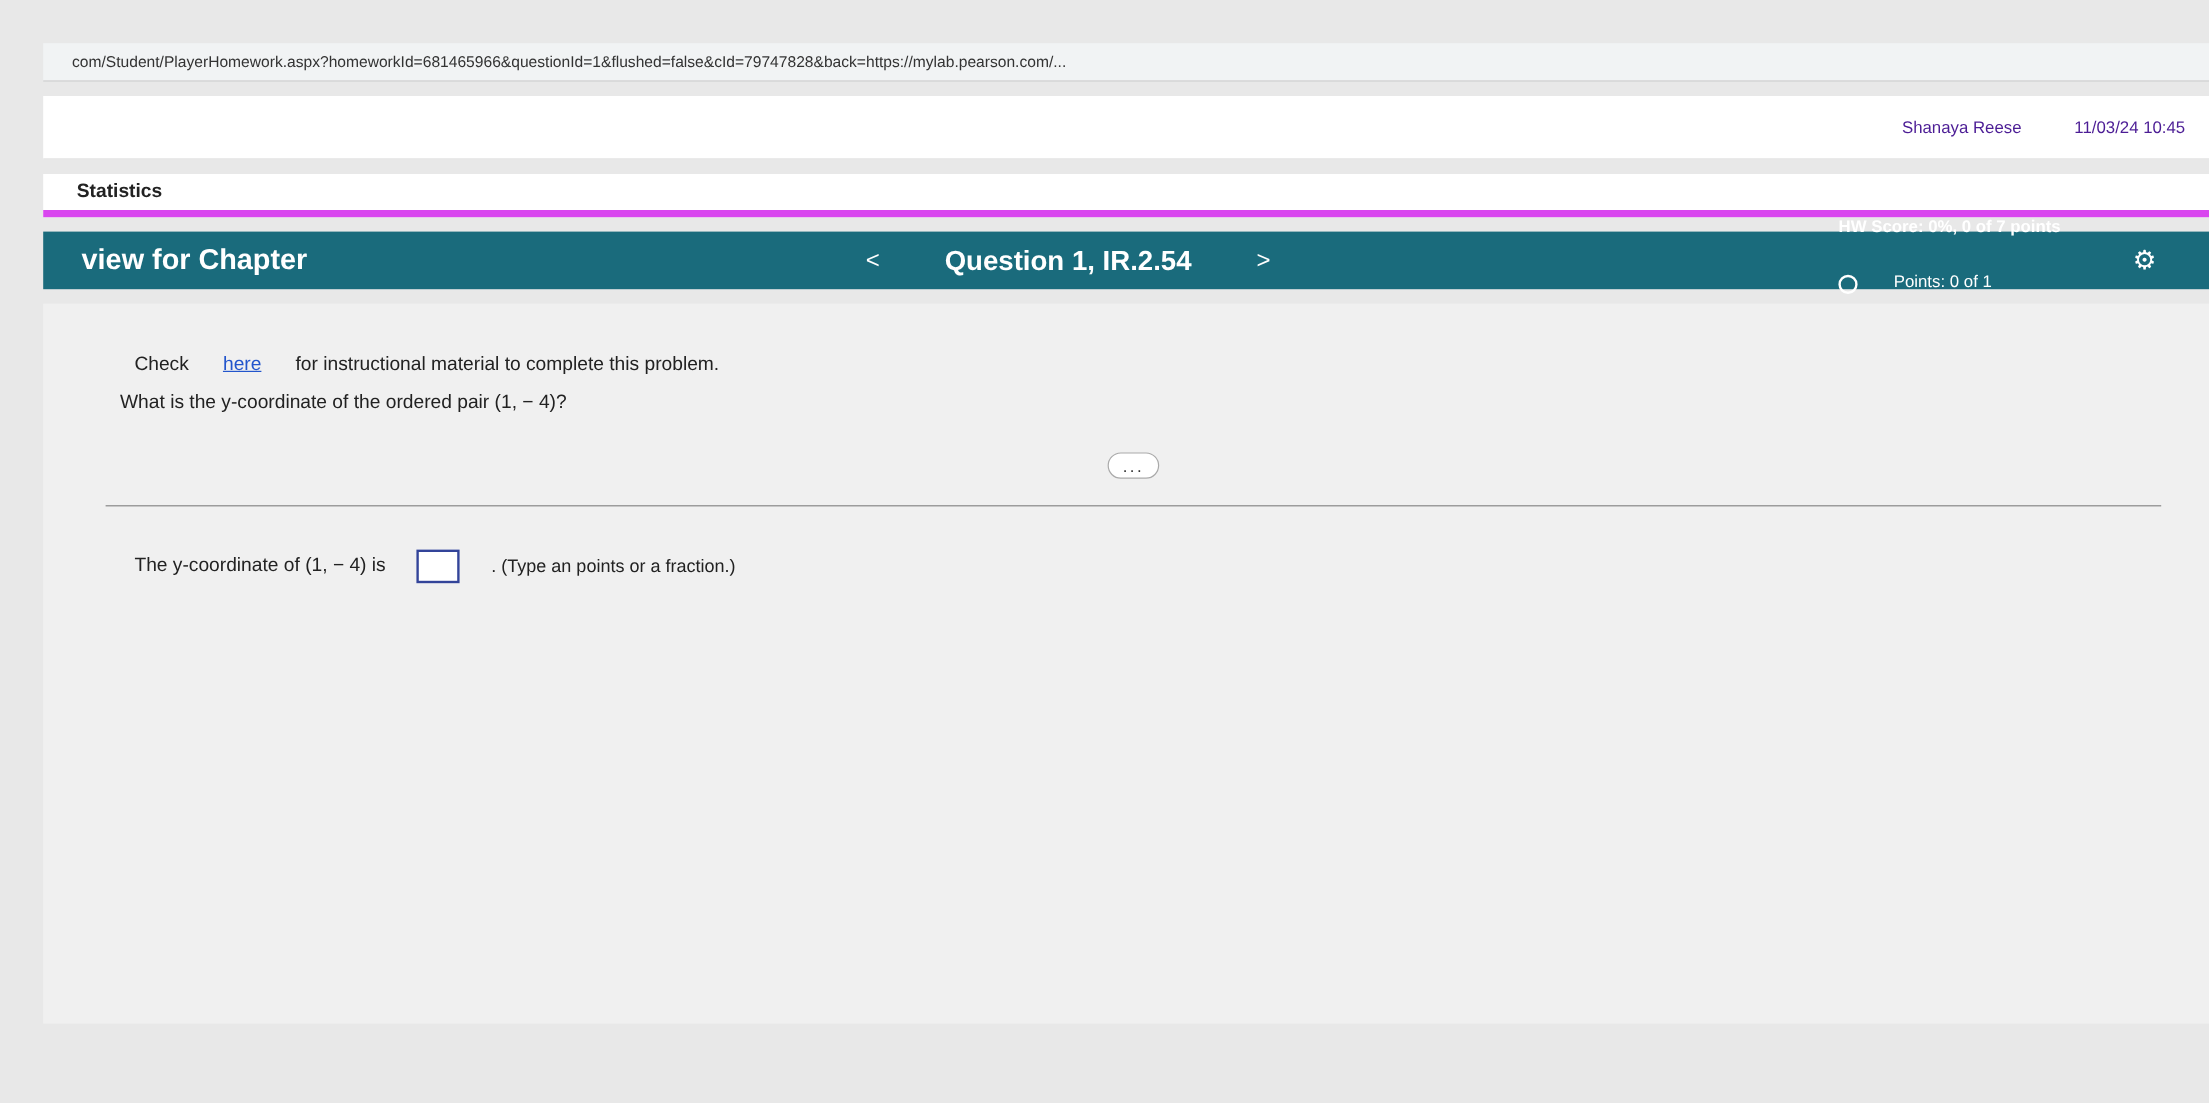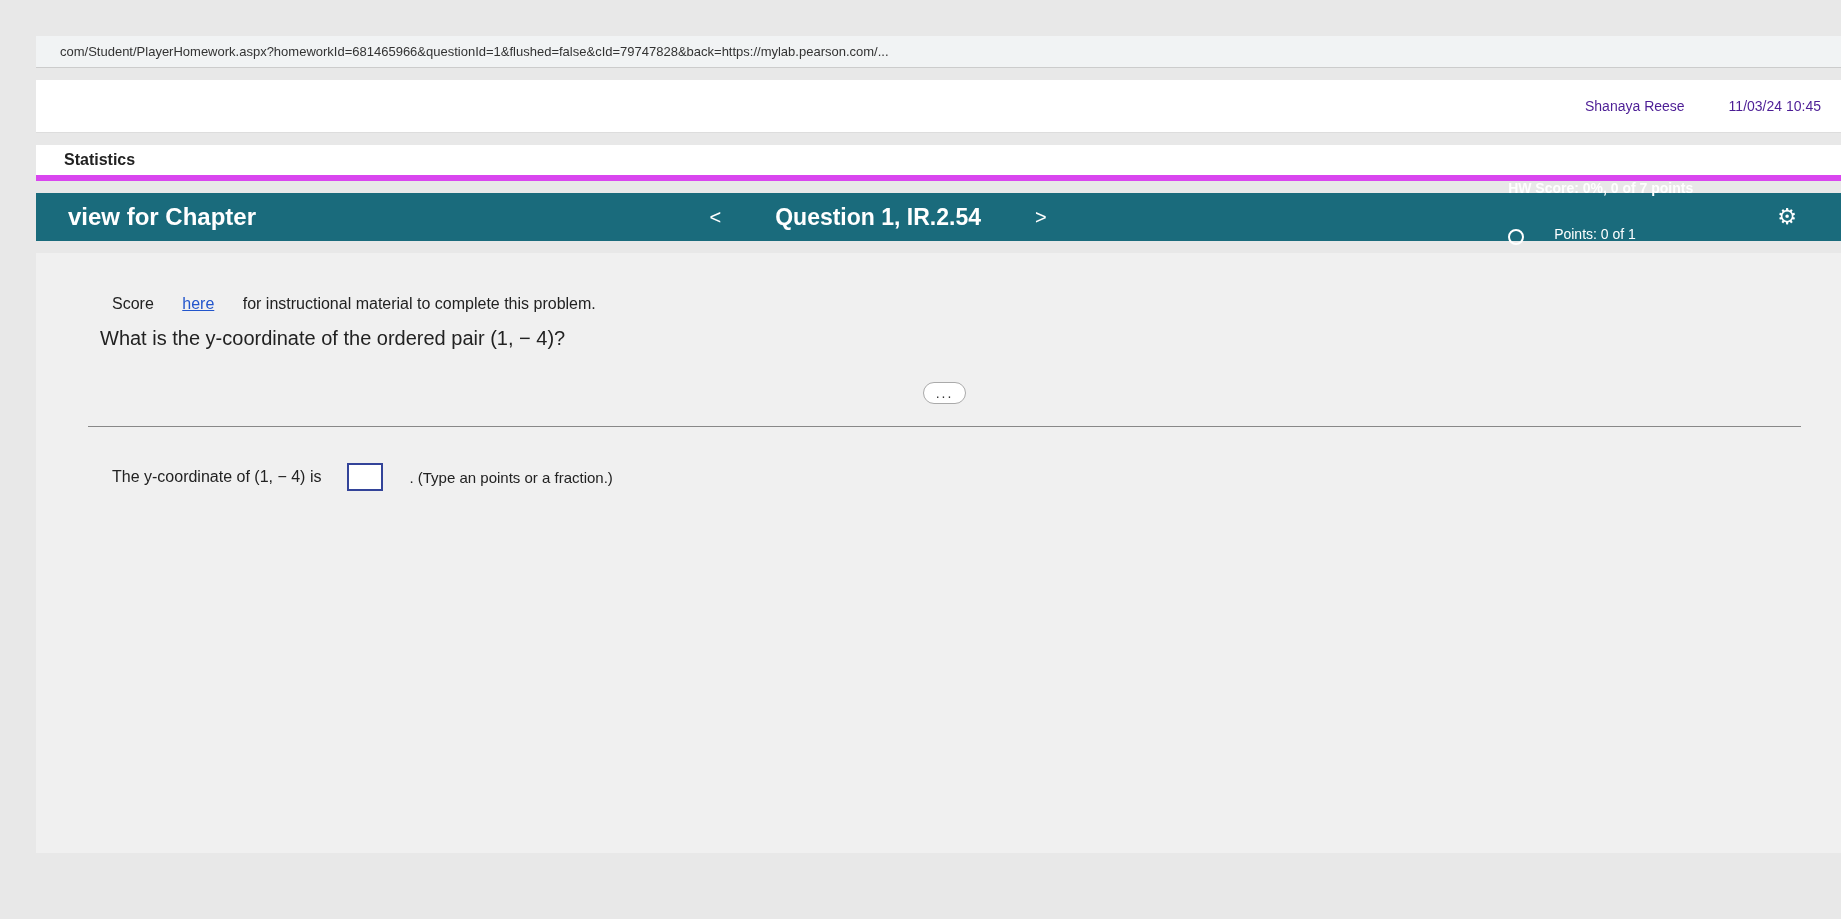--- a/index.html
+++ b/index.html
@@ -87,21 +87,20 @@
     .question-label {
       font-size: 23px;
       font-weight: bold;
       color: #fff;
     }
 
     .nav-right {
       flex: 0 0 auto;
       display: flex;
       align-items: center;
-      gap: 24px;
     }
 
     .score-info {
       color: #fff;
       font-size: 14px;
       line-height: 1.6;
     }
 
     .score-info .hw-score {
       font-weight: bold;
@@ -147,21 +146,21 @@
       margin-bottom: 14px;
     }
 
     .here-link {
       color: #2255cc;
       text-decoration: underline;
       cursor: pointer;
     }
 
     .question-text {
-      font-size: 20px;
+      font-size: 16px;
       color: #222;
       margin-bottom: 20px;
     }
 
     .ellipsis-btn-row {
       display: flex;
       justify-content: center;
       margin-bottom: 8px;
     }
 
@@ -245,21 +244,21 @@
     <button class="gear-btn">
       <span>⚙</span>
     </button>
   </div>
 </div>
 
 <div class="main-content">
   <div class="question-content">
 
     <p class="instructional-line">
-      <span>Score </span><a class="here-link">here</a><span> for instructional material to complete this problem.</span>
+      <span>Check </span><a class="here-link">here</a><span> for instructional material to complete this problem.</span>
     </p>
 
     <p class="question-text">What is the y-coordinate of the ordered pair (1, − 4)?</p>
 
     <div class="ellipsis-btn-row">
       <button class="ellipsis-btn">...</button>
     </div>
 
     <hr class="divider-line">
 

